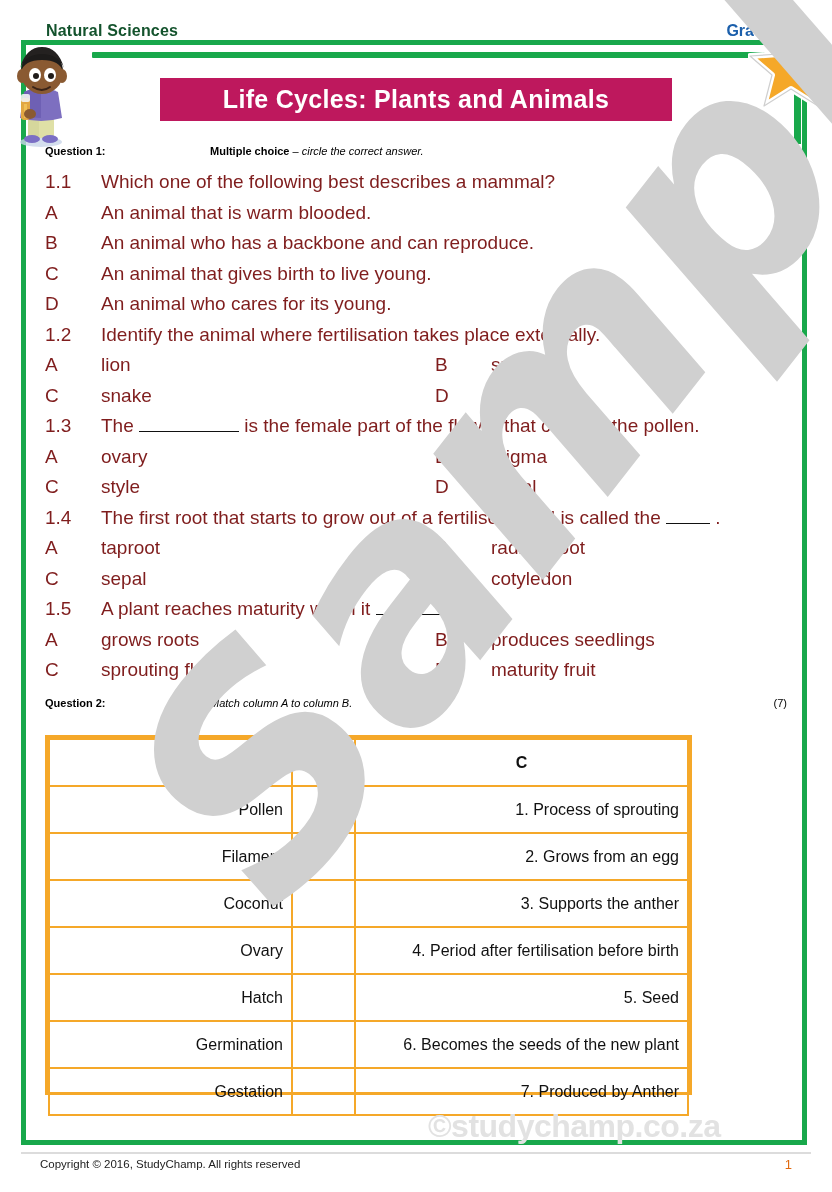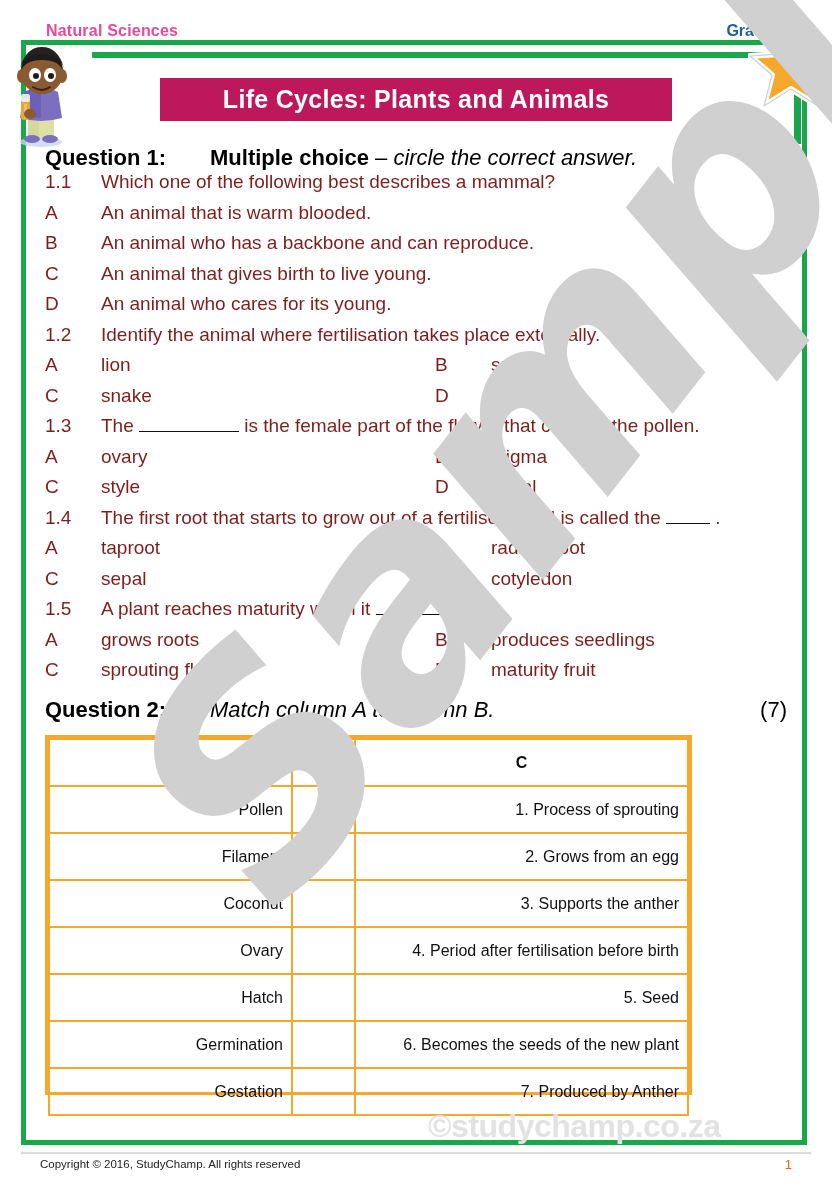--- a/index.html
+++ b/index.html
@@ -19,21 +19,21 @@
     left:21px;top:40px;
     width:786px;height:1105px;
     border:5px solid #18a84b;
     box-sizing:border-box;
     background:transparent;
   }
 
   
   .hdr-subject{
     position:absolute;left:46px;top:22px;
-    font-size:16px;font-weight:bold;color:#ec4899;
+    font-size:16px;font-weight:bold;color:#14532d;
     letter-spacing:.2px;
   }
   .hdr-grade{
     position:absolute;right:46px;top:22px;
     font-size:16px;font-weight:bold;color:#1b5fab;
   }
   .hdr-rule{
     position:absolute;left:92px;top:52px;
     width:680px;height:6px;background:#18a84b;border-radius:1px;
   }
@@ -55,21 +55,21 @@
     display:flex;align-items:center;justify-content:center;
   }
   .title-banner span{
     color:#ffffff;font-size:25px;font-weight:bold;letter-spacing:.3px;
   }
 
   
   .content{position:absolute;left:45px;top:145px;width:742px;}
 
   .qhead{
-    position:relative;height:26px;font-size:22px;color:#000;
+    position:relative;height:26px;font-size:11px;color:#000;
   }
   .qhead .qlabel{position:absolute;left:0;top:0;font-weight:bold;}
   .qhead .qinstr{position:absolute;left:165px;top:0;}
   .qhead .qinstr b{font-weight:bold;}
   .qhead .qinstr i{font-style:italic;}
   .qhead .qmarks{position:absolute;right:0;top:0;}
 
   .row{position:relative;height:30.5px;font-size:19px;color:#7f1d1d;}
   .row .num{position:absolute;left:0;top:0;width:56px;}
   .row .txt{position:absolute;left:56px;top:0;white-space:nowrap;}

